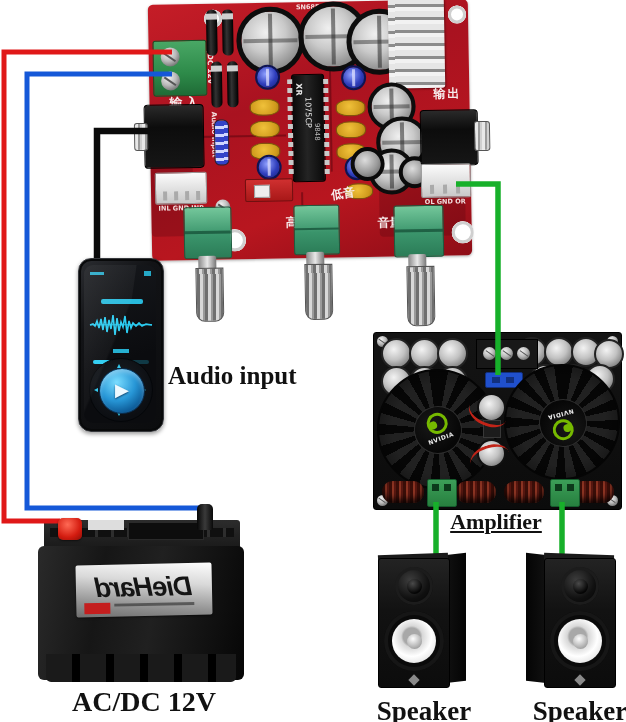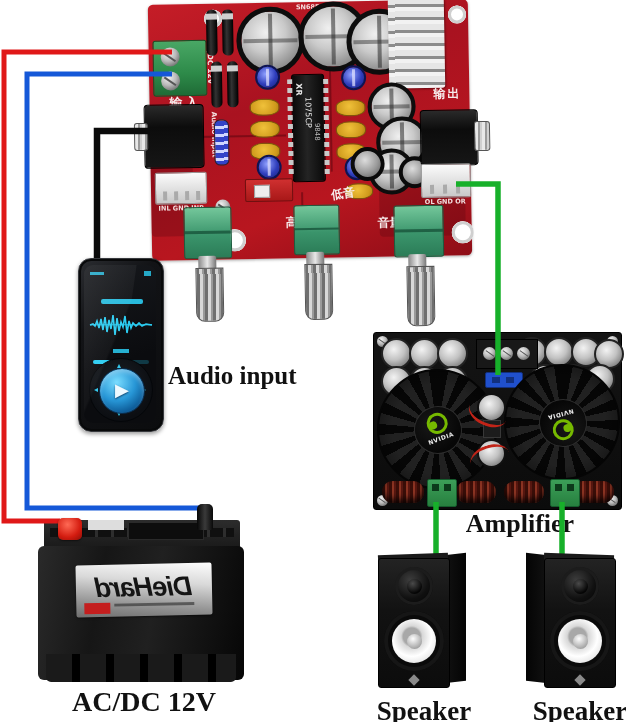--- a/index.html
+++ b/index.html
@@ -318,21 +318,21 @@
     <div class="toroid" style="left:198px;top:148px;width:42px;height:22px;"></div>
     <div class="gterm" style="left:53px;top:146px;width:28px;height:26px;">
       <i style="left:4px;"></i>
         <i style="left:16px;"></i>
     </div>
     <div class="gterm" style="left:176px;top:146px;width:28px;height:26px;">
       <i style="left:4px;"></i>
         <i style="left:16px;"></i>
     </div>
   </div>
-  <div class="abs cap-label" style="left:462px;top:509px;width:116px;font-size:26px;">Amplifier</div>
+  <div class="abs cap-label" style="left:438px;top:509px;width:116px;font-size:22px;text-decoration:underline;">Amplifier</div>
 
   <div class="spk" style="left:378px;top:550px;">
     <div class="side" style="left:66px;top:4px;width:22px;height:128px;transform:skewY(-7deg);"></div>
     <div class="abs" style="left:0;top:4px;width:70px;height:8px;background:#1b1b1b;transform:rotate(-2deg);"></div>
     <div class="front" style="left:0;">
       <div class="tweet" style="left:16px;top:8px;width:38px;height:38px;">
           <i></i>
         </div>
       <div class="woof" style="left:5px;top:52px;width:60px;height:60px;">
         <div class="cone" style="width:44px;height:44px;"></div>

